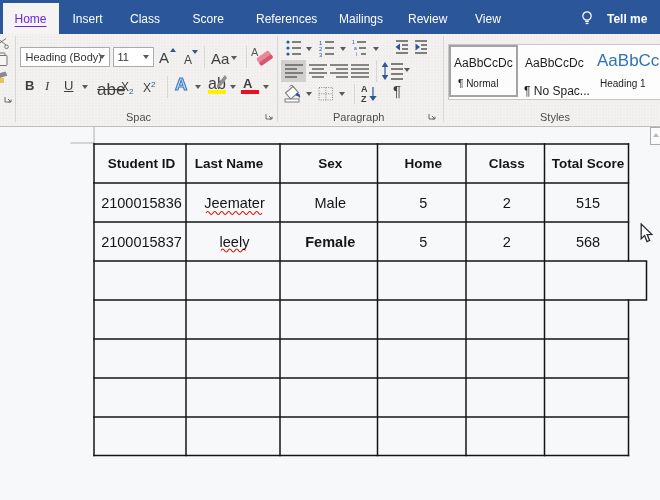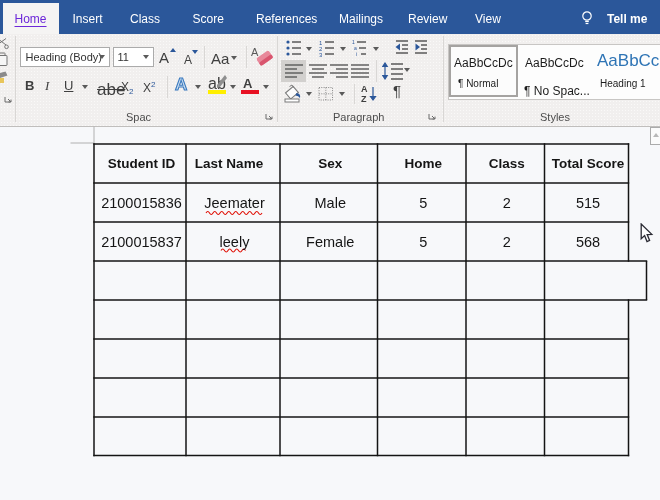--- a/index.html
+++ b/index.html
@@ -260,21 +260,21 @@
 <span class="hc" style="left:467.5px;width:78.5px;">Class</span>
 <span class="hc" style="left:546px;width:84px;">Total Score</span>
 <span class="d2" style="left:95.5px;width:92px;">2100015836</span>
 <span class="d2" style="left:187.5px;width:94px;">Jeemater</span>
 <span class="d2" style="left:281.5px;width:97.5px;">Male</span>
 <span class="d2" style="left:379px;width:88.5px;">5</span>
 <span class="d2" style="left:467.5px;width:78.5px;">2</span>
 <span class="d2" style="left:546px;width:84px;">515</span>
 <span class="d3" style="left:95.5px;width:92px;">2100015837</span>
 <span class="d3" style="left:187.5px;width:94px;">leely</span>
-<span class="d3" style="left:281.5px;width:97.5px;">Female</span>
+<span class="d3" style="left:281.5px;width:97.5px;font-weight:bold;">Female</span>
 <span class="d3" style="left:379px;width:88.5px;">5</span>
 <span class="d3" style="left:467.5px;width:78.5px;">2</span>
 <span class="d3" style="left:546px;width:84px;">568</span>
 
 <div class="abs" style="left:649.5px;top:127px;width:12px;height:16px;background:#fbfbfb;border:1px solid #ababab;"></div>
 <div class="abs" style="left:653px;top:133px;width:0;height:0;border-left:3px solid transparent;border-right:3px solid transparent;border-bottom:4px solid #b8b8b8;"></div>
 
 <svg class="abs" style="left:640px;top:223px;" width="14" height="21" viewBox="0 0 14 21">
   <path d="M1.2,1 L1.2,15.8 L4.6,12.6 L7,18.6 L9.6,17.4 L7.2,11.6 L11.8,11.4 Z" fill="#fdfdfd" stroke="#2a2a33" stroke-width="1.3" stroke-linejoin="miter"></path>
 </svg>

